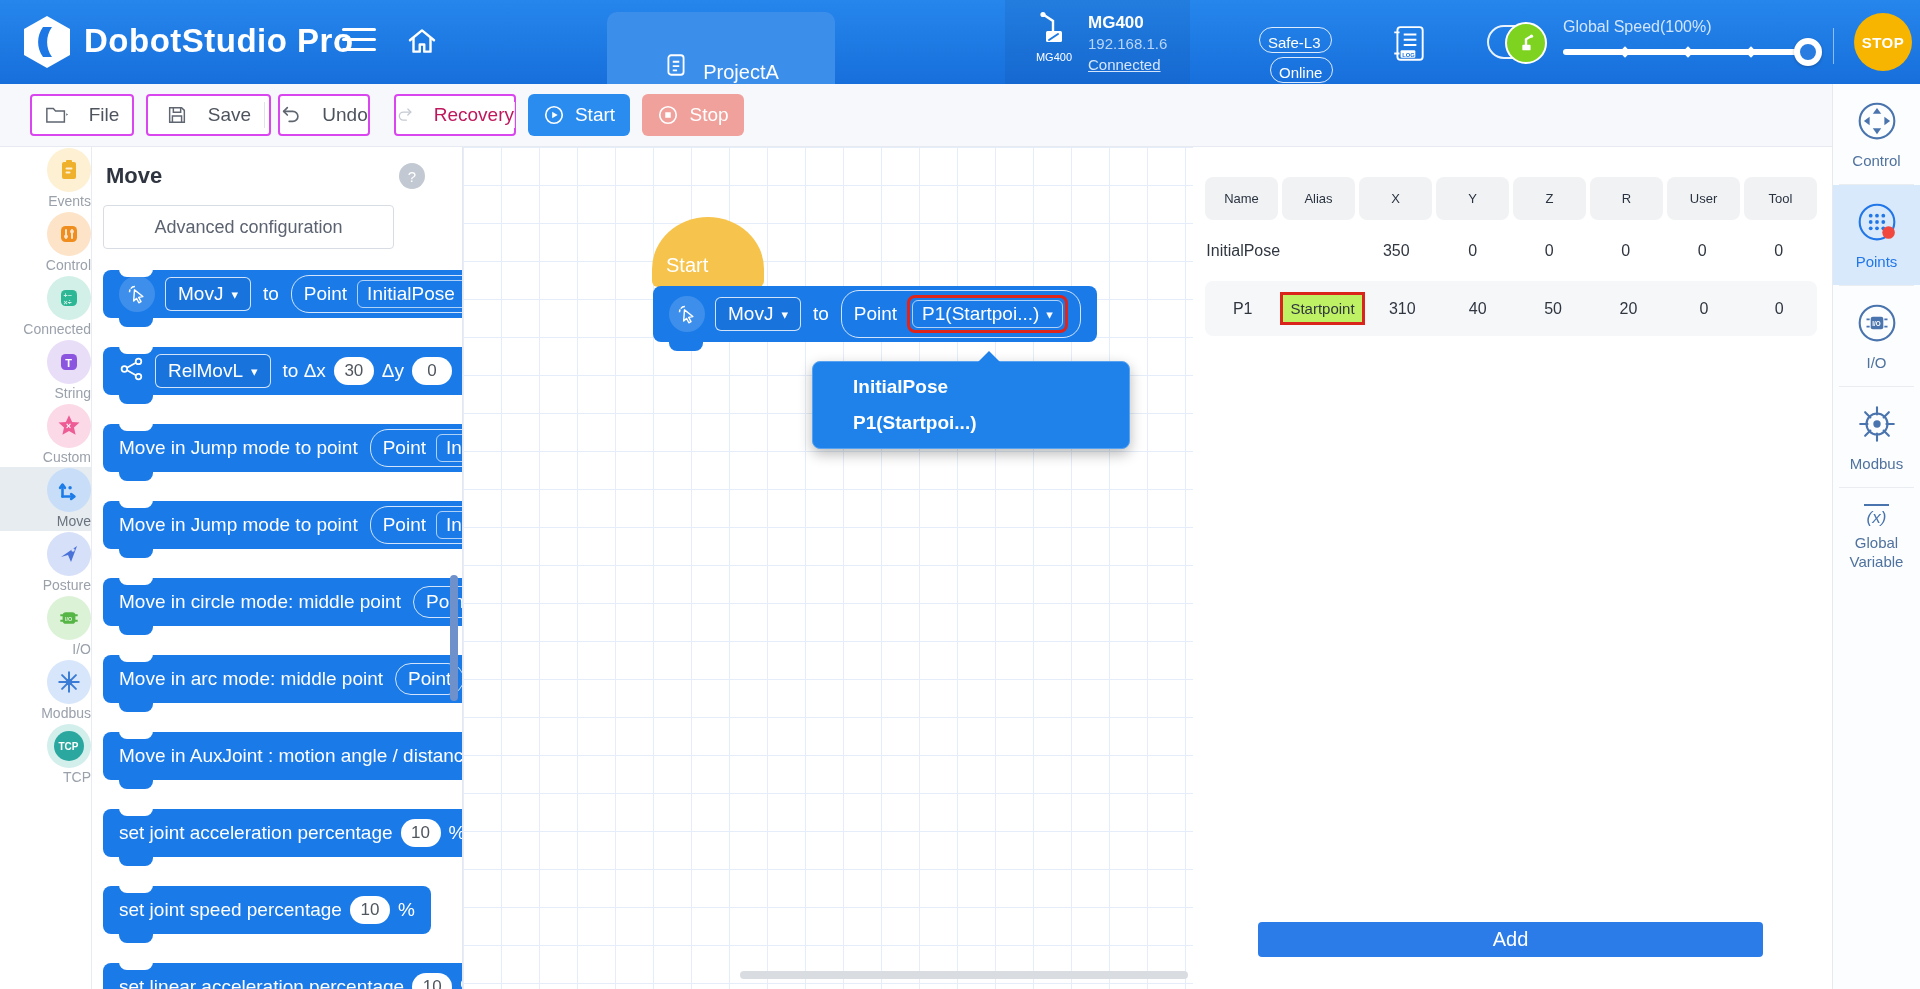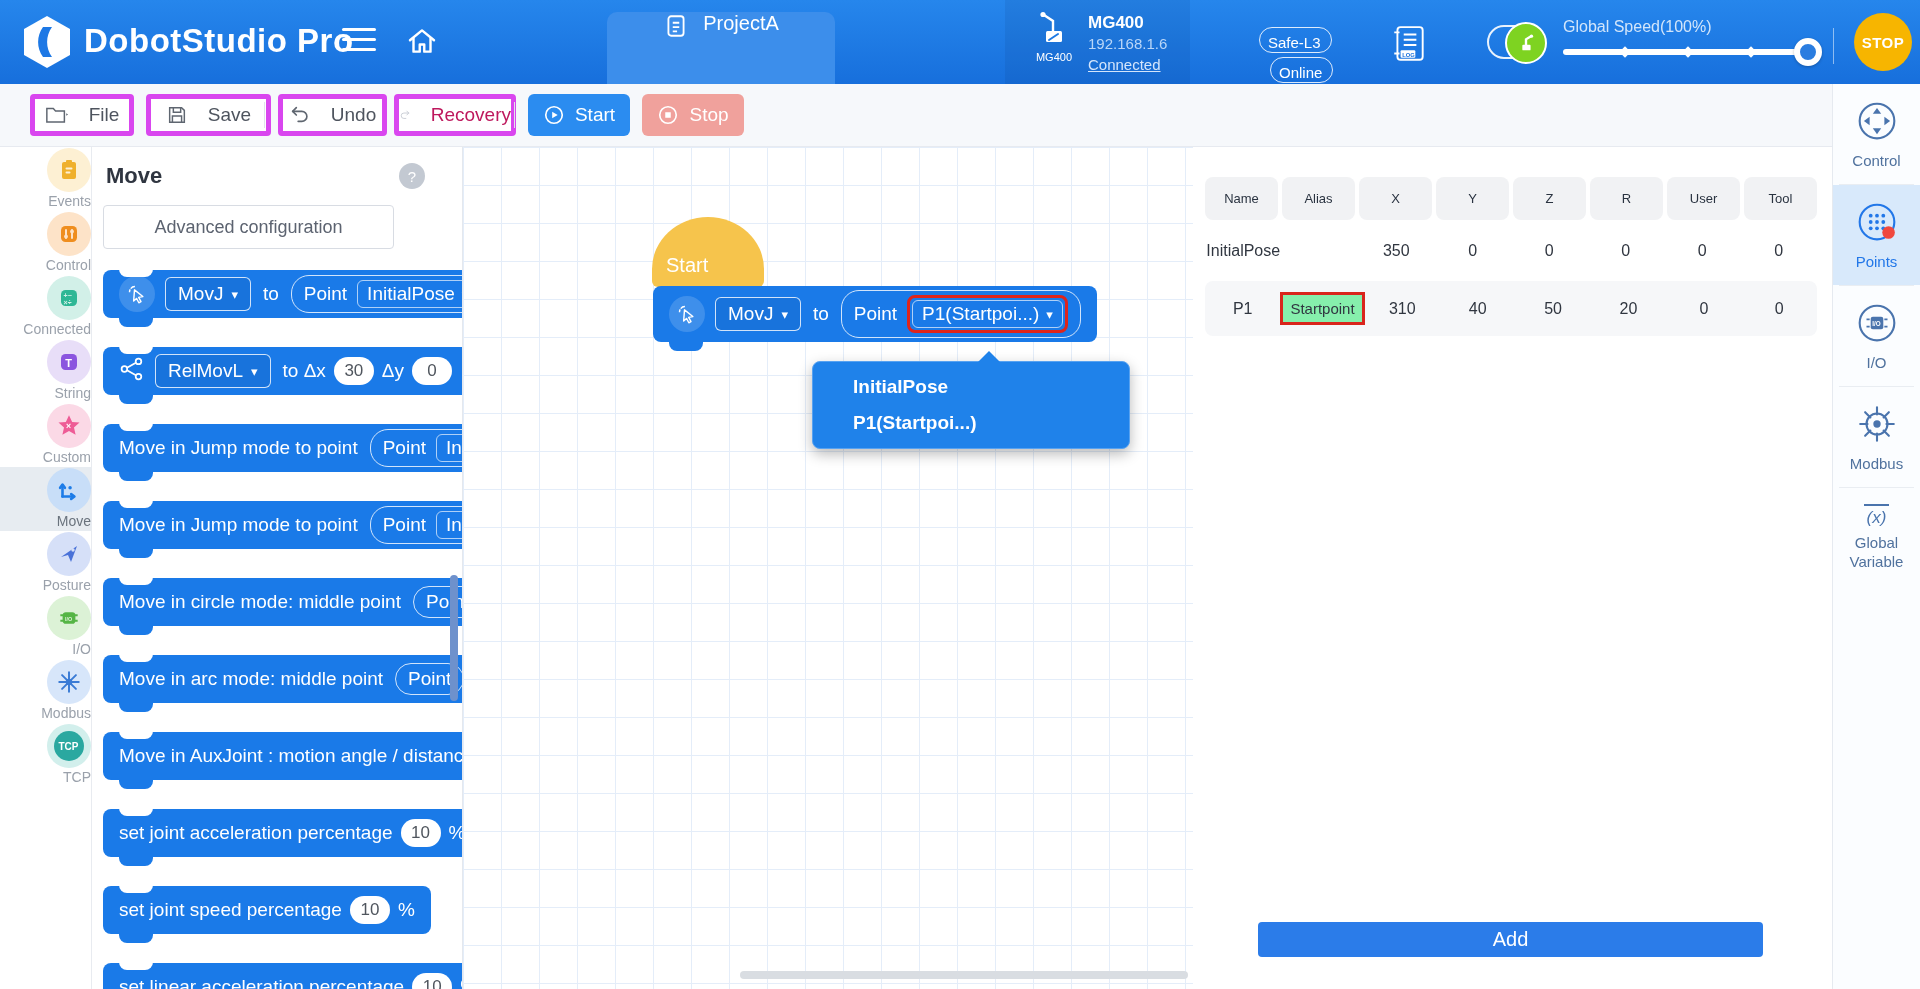--- a/index.html
+++ b/index.html
@@ -8,21 +8,21 @@
 
   
   .header { position:absolute; left:0; top:0; width:1920px; height:84px;
     background:linear-gradient(180deg,#2686ec,#176fdc); color:#fff; }
   .logo-wrap { position:absolute; left:22px; top:15px; display:flex; align-items:center; }
   .app-title { position:absolute; left:84px; top:22px; font-size:33px; font-weight:600; letter-spacing:.5px; }
   .hamburger { position:absolute; left:342px; top:28px; width:34px; cursor:pointer; }
   .hamburger span { display:block; height:3px; background:#fff; border-radius:2px; margin-bottom:7px; }
   .home-btn { position:absolute; left:405px; top:24px; }
   .proj-tab { position:absolute; left:607px; top:12px; width:228px; height:72px; background:#3c8eeb;
-    border-radius:10px 10px 0 0; display:flex; align-items:flex-start; justify-content:center; gap:14px; font-size:20px; }
+    border-radius:10px 10px 0 0; display:flex; align-items:flex-end; justify-content:center; gap:14px; font-size:20px; }
   .hdr-dark { position:absolute; top:0; height:84px; background:rgba(8,45,105,0.10); }
   .dev-icon { position:absolute; left:1028px; top:10px; width:52px; text-align:center; }
   .dev-caption { font-size:11px; margin-top:1px; }
   .dev-text { position:absolute; left:1088px; top:12px; line-height:21px; }
   .dev-name { font-size:17px; font-weight:bold; }
   .dev-ip { font-size:15px; color:#b9d6f8; }
   .dev-status { font-size:15px; color:#d4e5fb; text-decoration:underline; }
   .badge { position:absolute; border:1.5px solid rgba(255,255,255,.85); border-radius:14px; height:26px;
     display:flex; align-items:center; padding:0 10px 11px 8px; font-size:15px; gap:6px;flex-direction:column; }
   .badge .dot { width:9px; height:9px; border-radius:50%; background:#00e5c3; }
@@ -39,21 +39,21 @@
   .gs-thumb { position:absolute; right:-4px; top:-11px; width:28px; height:28px; border-radius:50%;
     background:#2a7de0; border:6px solid #fff; box-shadow:0 1px 3px rgba(0,0,0,.25); }
   .hdr-sep { position:absolute; left:1833px; top:28px; width:1px; height:36px; background:rgba(255,255,255,.5); }
   .stop-btn { position:absolute; left:1854px; top:13px; width:58px; height:58px; border-radius:50%;
     background:#f7b500; color:#fff; font-weight:bold; font-size:15px; letter-spacing:.5px;
     display:flex; align-items:center; justify-content:center; cursor:pointer; }
 
   
   .toolbar { position:absolute; left:0; top:84px; width:1920px; height:63px; background:#f6f8fb;
     border-bottom:1px solid #e7eaf0; }
-  .tb-btn { position:absolute; top:10px; height:42px; background:#fff; border:5px solid #d946ef; border-radius:4px;
+  .tb-btn { position:absolute; top:10px; height:42px; background:#fff; border:2px solid #d946ef; border-radius:4px;
     display:flex; align-items:center; justify-content:center; gap:20px; font-size:19px; color:#4e545e; cursor:pointer; }
   .tb-btn.disabled { color:#be185d; cursor:default; }
   .tb-sep { position:absolute; top:18px; width:1px; height:26px; background:#e0e4ea; }
   .tb-start { position:absolute; left:528px; top:10px; width:102px; height:42px; background:#2b8cf0; border-radius:6px;
     color:#fff; font-size:19px; display:flex; align-items:center; justify-content:center; gap:10px; cursor:pointer; }
   .tb-stop { position:absolute; left:642px; top:10px; width:102px; height:42px; background:#f0a19c; border-radius:6px;
     color:#fff; font-size:19px; display:flex; align-items:center; justify-content:center; gap:10px; }
   .points-tab { position:absolute; left:1205px; top:102px; width:100px; height:45px; background:#2b7ce9;
     border-radius:9px 9px 0 0; color:#fff; font-size:18px; display:flex; align-items:center; justify-content:center; gap:7px; cursor:pointer; }
   .points-tab .chev { font-size:13px; }
@@ -131,21 +131,21 @@
 
   
   .points-panel { position:absolute; left:1193px; top:147px; width:639px; height:842px; background:#fff; }
   .pt-table { margin:30px 15px 0 12px; }
   .pt-hrow { display:flex; gap:4px; }
   .pt-hcell { flex:1; height:43px; background:#f1f2f4; border-radius:8px; display:flex; align-items:center;
     justify-content:center; font-size:13px; color:#2a3340; }
   .pt-row { display:flex; margin-top:3px; border-radius:8px; }
   .pt-row.alt { background:#f6f7f9; }
   .pt-cell { flex:1; height:55px; display:flex; align-items:center; justify-content:center; font-size:16px; color:#303640; }
-  .alias-red { border:3px solid #d9251c; background:#86efac; padding:5px 7px; font-size:15px; }
+  .alias-red { border:3px solid #d9251c; background:#bef264; padding:5px 7px; font-size:15px; }
   .add-btn { position:absolute; left:65px; top:775px; width:505px; height:35px; background:#2b7ce9; border-radius:4px;
     color:#fff; font-size:20px; display:flex; align-items:center; justify-content:center; cursor:pointer; }
 
   
   .right-sidebar { position:absolute; left:1832px; top:84px; width:88px; height:905px; background:#fbfdff;
     border-left:1px solid #e6eaf0; }
   .rs-item { display:flex; flex-direction:column; align-items:center; cursor:pointer; padding-top:16px; }
   .rs-item .rs-lb { font-size:15px; color:#50729e; margin-top:5px; text-align:center; line-height:19px; }
   .rs-item.sel { background:#d8e9fb; }
   .rs-item.sel .rs-lb { color:#2277e8; }
@@ -249,21 +249,21 @@
       <span>File</span>
     </div>
     <div class="tb-btn" style="left:146px;width:125px">
       <svg width="22" height="22" viewBox="0 0 24 24" fill="none" stroke="#5f6670" stroke-width="1.6">
         <path d="M4 4 h13 l3 3 v13 H4 Z"></path>
           <path d="M8 4 v5 h8 V4 M7 20 v-7 h10 v7"></path>
       </svg>
       <span>Save</span>
     </div>
     <div class="tb-sep" style="left:264px"></div>
-    <div class="tb-btn" style="left:278px;width:109px">
+    <div class="tb-btn" style="left:278px;width:92px">
       <svg width="22" height="22" viewBox="0 0 24 24" fill="none" stroke="#5f6670" stroke-width="1.8" stroke-linecap="round" stroke-linejoin="round">
         <path d="M8 4 L4 8 l4 4"></path>
           <path d="M4 8 h10 a5.5 5.5 0 0 1 0 11 h-4"></path>
       </svg>
       <span>Undo</span>
     </div>
     <div class="tb-btn disabled" style="left:394px;width:122px">
       <svg width="22" height="22" viewBox="0 0 24 24" fill="none" stroke="#c5cad2" stroke-width="1.8" stroke-linecap="round" stroke-linejoin="round">
         <path d="M16 4 l4 4 -4 4"></path>
           <path d="M20 8 h-10 a5.5 5.5 0 0 0 0 11 h4"></path>

